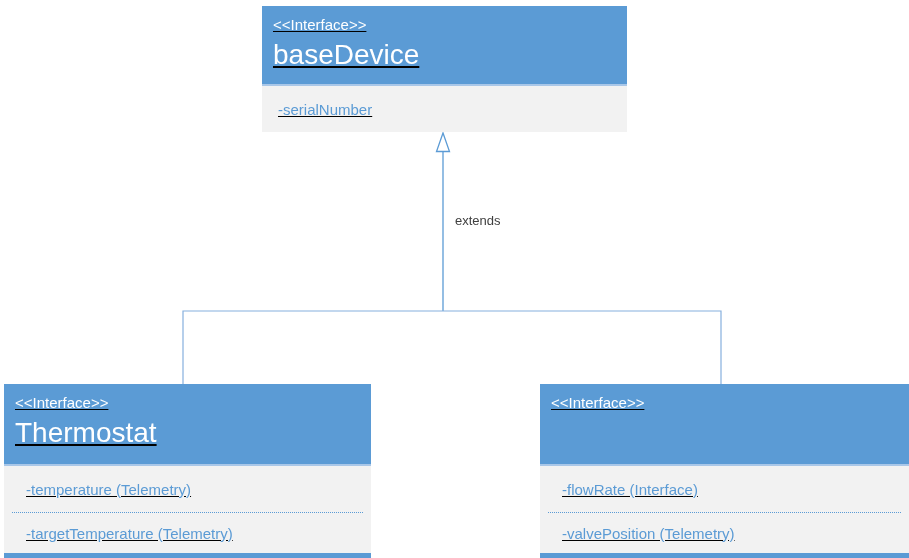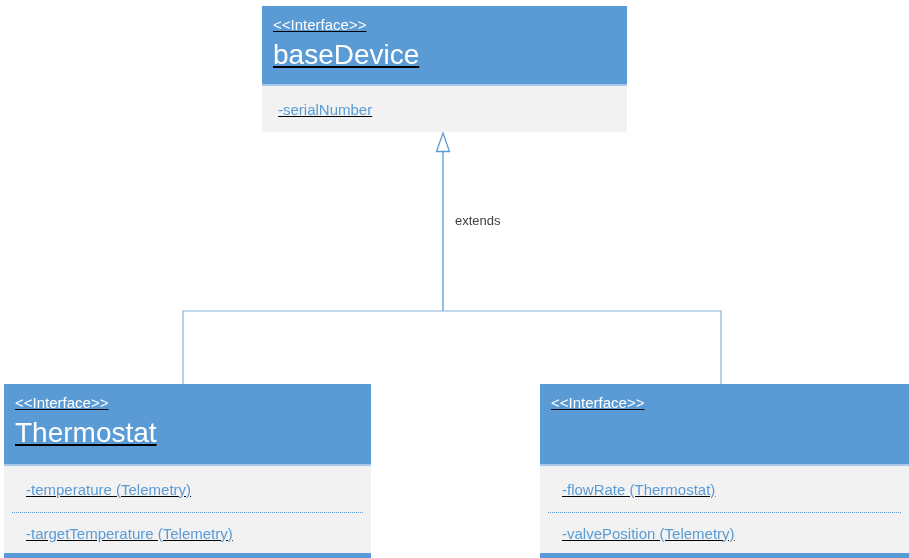--- a/index.html
+++ b/index.html
@@ -91,20 +91,20 @@
       <div class="attr-row row-2">-targetTemperature (Telemetry)</div>
       <div class="strip strip-bottom"></div>
     </div>
   </div>
 
   <div class="uml-class box-flow">
     <div class="uml-header">
       <div class="stereotype">&lt;&lt;Interface&gt;&gt;</div>
     </div>
     <div class="uml-body">
-      <div class="attr-row row-1">-flowRate (Thermostat)</div>
+      <div class="attr-row row-1">-flowRate (Interface)</div>
       <div class="dotted-sep"></div>
       <div class="attr-row row-2">-valvePosition (Telemetry)</div>
       <div class="strip strip-bottom"></div>
     </div>
   </div>
 
 </div>
 
 </body></html>

